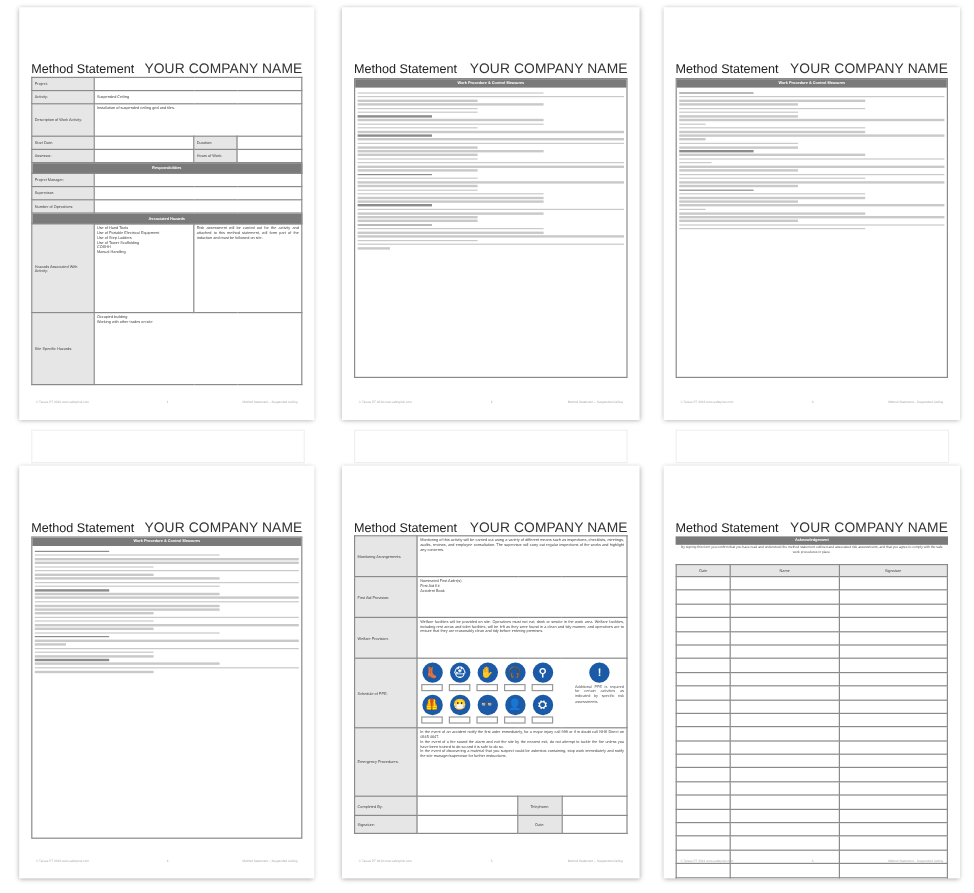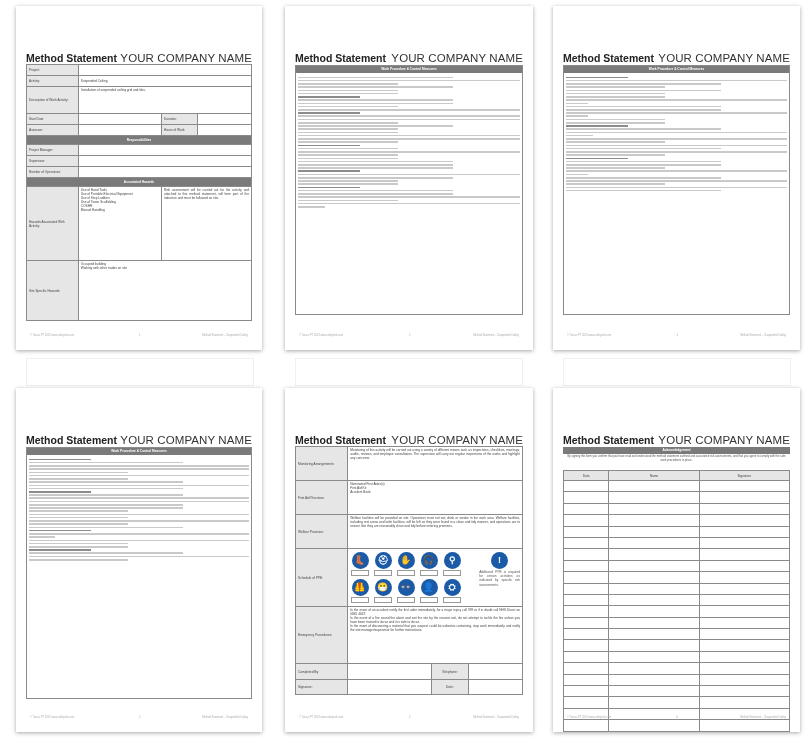--- a/index.html
+++ b/index.html
@@ -1,20 +1,20 @@
 <!DOCTYPE html>
 <html><head>
 <meta charset="utf-8">
 <style>
   html,body{margin:0;padding:0;}
   body{width:812px;height:744px;background:#ffffff;position:relative;overflow:hidden;font-family:"Liberation Sans",sans-serif;}
   .page{position:absolute;background:#fff;box-shadow:0 1px 4px rgba(0,0,0,0.35);box-sizing:border-box;overflow:hidden;}
   .ghost{position:absolute;background:#fff;border:1px solid #f0f0f0;box-sizing:border-box;}
   .hdr{position:absolute;left:10px;right:10px;top:44px;height:14px;}
-  .hdr .ms{position:absolute;left:0;bottom:0;font-family:"Liberation Sans",sans-serif;font-weight:bold;font-size:10.5px;color:#222;}
+  .hdr .ms{position:absolute;left:0;bottom:0;font-family:"Liberation Sans",sans-serif;font-weight:normal;font-size:10.5px;color:#222;}
   .hdr .cn{position:absolute;right:0;bottom:0;font-size:11.5px;color:#333;letter-spacing:0.1px;margin-top:24px;}
   .foot{position:absolute;left:14px;right:14px;bottom:10px;height:6px;font-size:2.6px;color:#aaa;}
   .foot .l{position:absolute;left:0;} .foot .c{position:absolute;left:50%;} .foot .r{position:absolute;right:0;}
   table.frm{position:absolute;left:10px;right:10px;border-collapse:collapse;width:calc(100% - 20px);table-layout:fixed;}
   table.frm td{border:1px solid #8a8a8a;font-size:3.2px;color:#444;padding:1px 2px;vertical-align:middle;line-height:4px;}
   td.lbl{background:#e6e6e6;}
   td.bar{background:#7a7a7a;color:#fff !important;text-align:center;font-weight:bold;height:6px;}
   .box{position:absolute;left:10px;right:10px;border:1px solid #8a8a8a;}
   .box .bar{background:#7a7a7a;color:#fff;text-align:center;font-size:3.2px;font-weight:bold;height:7px;line-height:7px;}
   .lines{padding:2px 2px;}

